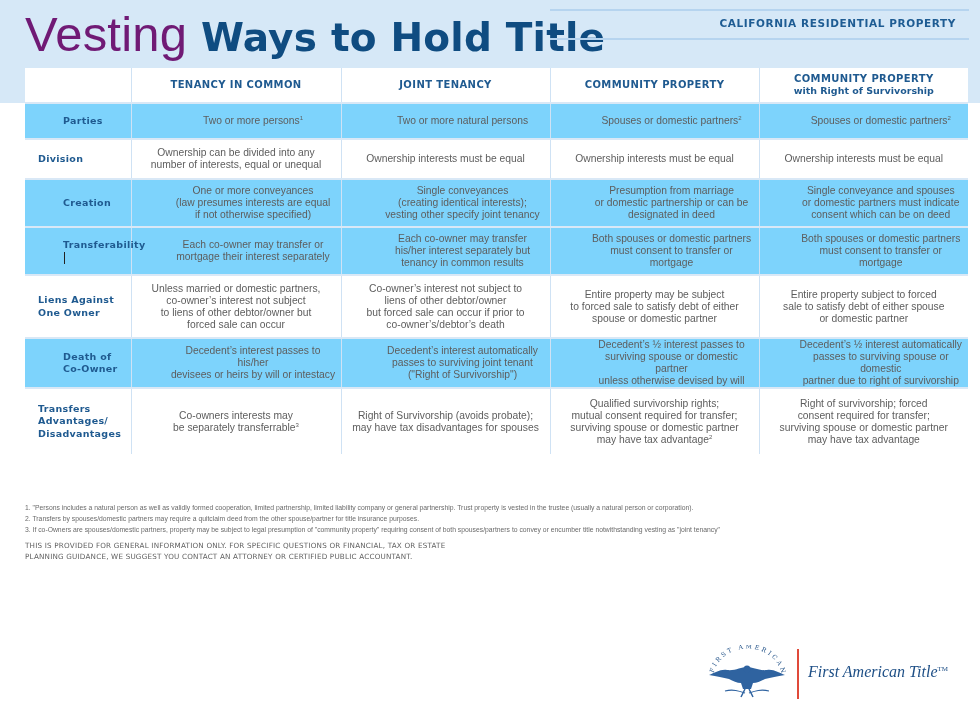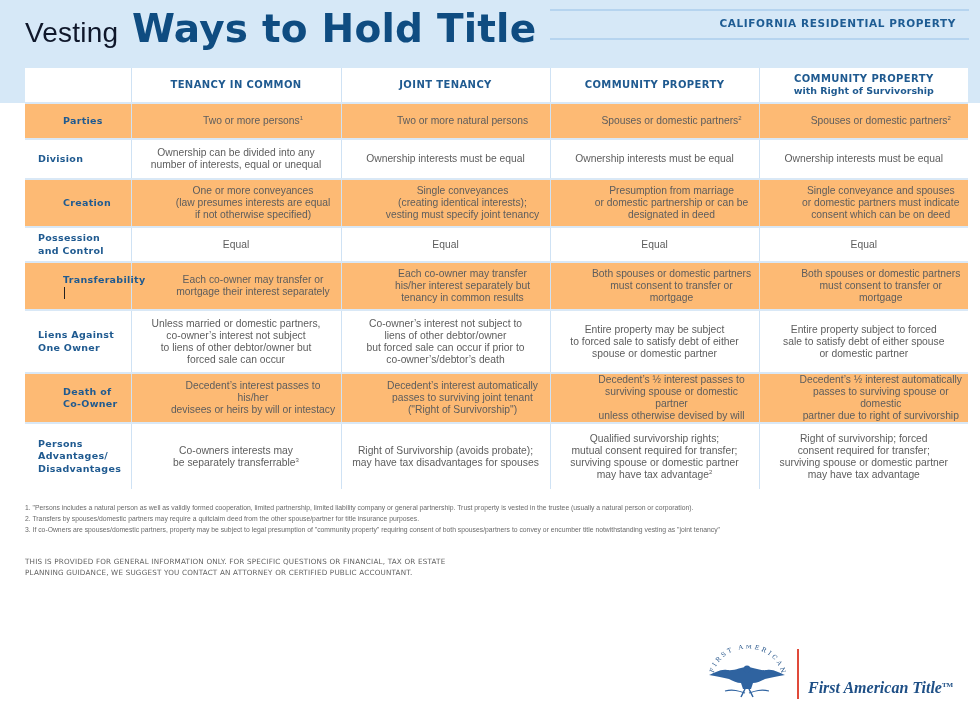--- a/index.html
+++ b/index.html
@@ -8,21 +8,21 @@
 
   .header-band {
     position: absolute; left: 0; top: 0; width: 980px; height: 103px;
     background: #d6e8f7;
   }
   .title {
     position: absolute; left: 25px; top: 6px;
     font-size: 39px; color: #0f4c81; letter-spacing: 0.2px; white-space: nowrap;
     font-family: "DejaVu Sans", sans-serif;
   }
-  .title .light { font-weight: 300; color: #0f172a; font-family: "Liberation Sans", sans-serif; font-size: 28px; }
+  .title .light { font-weight: 300; color: #701a75; font-family: "Liberation Sans", sans-serif; font-size: 49px; }
   .title .bold { font-weight: 700; }
   .rule-top { position: absolute; left: 550px; top: 9px; width: 419px; height: 2px; background: #b6d4ef; }
   .rule-bottom { position: absolute; left: 550px; top: 38px; width: 419px; height: 2px; background: #b6d4ef; }
   .subtitle {
     position: absolute; right: 24px; top: 17px;
     font-size: 10.5px; font-weight: 700; color: #1e5c93; letter-spacing: 0.6px;
     font-family: "DejaVu Sans", sans-serif;
   }
 
   table.vesting {
@@ -50,42 +50,42 @@
     border-left: 1px solid #cfe2f4;
     border-top: 2px solid #d9e8f6;
     padding: 0 4px;
     font-family: "Liberation Sans", sans-serif;
   }
   table.vesting td.rowlabel {
     text-align: left; border-left: none; padding-left: 13px;
     font-family: "DejaVu Sans", sans-serif;
     font-size: 9.5px; font-weight: 700; color: #1f5a90; line-height: 12.5px; letter-spacing: 0.3px;
   }
-  table.vesting tr.shade td { background: #fdba74; padding-left: 38px; }
+  table.vesting tr.shade td { background: #7dd3fc; padding-left: 38px; }
   table.vesting tr.plain td { background: #ffffff; }
   sup { font-size: 6px; vertical-align: super; line-height: 0; }
   .cursor { display: inline-block; width: 1px; height: 12px; background: #222; vertical-align: middle; margin-left: 1px; }
 
   .footnotes {
     position: absolute; left: 25px; top: 502px; width: 940px;
     font-size: 6.8px; line-height: 11px; color: #6a6a6a;
     font-family: "Liberation Sans", sans-serif;
   }
   .disclaimer {
-    position: absolute; left: 25px; top: 556px; width: 520px;
+    position: absolute; left: 25px; top: 540px; width: 520px;
     font-size: 7.2px; line-height: 11px; color: #5f5f5f; letter-spacing: 0.2px;
     font-family: "DejaVu Sans", sans-serif;
   }
 
   .logo { position: absolute; left: 705px; top: 645px; width: 270px; height: 60px; }
   .logo .eagle { position: absolute; left: 0; top: 0; width: 85px; height: 56px; }
   .logo .divider { position: absolute; left: 92px; top: 4px; width: 2px; height: 50px; background: #e04a3a; }
   .logo .brand {
-    position: absolute; left: 103px; top: 34px;
-    font-family: "Liberation Serif", "DejaVu Serif", serif; font-style: italic; font-weight: 700;
+    position: absolute; left: 103px; top: 18px;
+    font-family: "Liberation Serif", "DejaVu Serif", serif; font-style: italic; font-weight: 400;
     font-size: 16px; color: #1e4f86; white-space: nowrap;
   }
   .logo .brand .tm { font-size: 7px; vertical-align: super; font-style: normal; }
 </style>
 </head>
 <body>
 
 <div class="header-band"></div>
 <h1 class="title">
   <span class="light">Vesting</span>
@@ -123,30 +123,23 @@
       <tr class="plain" style="height: 40px;">
         <td class="rowlabel"><span>Division</span></td>
         <td><span>Ownership can be divided into any</span><br><span>number of interests, equal or unequal</span></td>
         <td><span>Ownership interests must be equal</span></td>
         <td><span>Ownership interests must be equal</span></td>
         <td><span>Ownership interests must be equal</span></td>
       </tr>
       <tr class="shade" style="height: 48px;">
         <td class="rowlabel"><span>Creation</span></td>
         <td><span>One or more conveyances</span><br><span>(law presumes interests are equal</span><br><span>if not otherwise specified)</span></td>
-        <td><span>Single conveyances</span><br><span>(creating identical interests);</span><br><span>vesting must specify joint tenancy</span></td>
+        <td><span>Single conveyances</span><br><span>(creating identical interests);</span><br><span>vesting other specify joint tenancy</span></td>
         <td><span>Presumption from marriage</span><br><span>or domestic partnership or can be</span><br><span>designated in deed</span></td>
         <td><span>Single conveyance and spouses</span><br><span>or domestic partners must indicate</span><br><span>consent which can be on deed</span></td>
-      </tr>
-      <tr class="plain" style="height: 35px;">
-        <td class="rowlabel"><span>Possession</span><br><span>and Control</span></td>
-        <td><span>Equal</span></td>
-        <td><span>Equal</span></td>
-        <td><span>Equal</span></td>
-        <td><span>Equal</span></td>
       </tr>
       <tr class="shade" style="height: 48px;">
         <td class="rowlabel"><span>Transferability</span><span class="cursor"></span></td>
         <td><span>Each co-owner may transfer or</span><br><span>mortgage their interest separately</span></td>
         <td><span>Each co-owner may transfer</span><br><span>his/her interest separately but</span><br><span>tenancy in common results</span></td>
         <td><span>Both spouses or domestic partners</span><br><span>must consent to transfer or mortgage</span></td>
         <td><span>Both spouses or domestic partners</span><br><span>must consent to transfer or mortgage</span></td>
       </tr>
       <tr class="plain" style="height: 63px;">
         <td class="rowlabel"><span>Liens Against</span><br><span>One Owner</span></td>
@@ -156,21 +149,21 @@
         <td><span>Entire property subject to forced</span><br><span>sale to satisfy debt of either spouse</span><br><span>or domestic partner</span></td>
       </tr>
       <tr class="shade" style="height: 48px; margin-left: 36px;">
         <td class="rowlabel"><span>Death of</span><br><span>Co-Owner</span></td>
         <td><span>Decedent’s interest passes to his/her</span><br><span>devisees or heirs by will or intestacy</span></td>
         <td><span>Decedent’s interest automatically</span><br><span>passes to surviving joint tenant</span><br><span>("Right of Survivorship")</span></td>
         <td><span>Decedent’s ½ interest passes to</span><br><span>surviving spouse or domestic partner</span><br><span>unless otherwise devised by will</span></td>
         <td><span>Decedent’s ½ interest automatically</span><br><span>passes to surviving spouse or domestic</span><br><span>partner due to right of survivorship</span></td>
       </tr>
       <tr class="plain" style="height: 66px;">
-        <td class="rowlabel"><span>Persons</span><br><span>Advantages/</span><br><span>Disadvantages</span></td>
+        <td class="rowlabel"><span>Transfers</span><br><span>Advantages/</span><br><span>Disadvantages</span></td>
         <td><span>Co-owners interests may</span><br><span>be separately transferrable</span><sup>3</sup></td>
         <td><span>Right of Survivorship (avoids probate);</span><br><span>may have tax disadvantages for spouses</span></td>
         <td><span>Qualified survivorship rights;</span><br><span>mutual consent required for transfer;</span><br><span>surviving spouse or domestic partner</span><br><span>may have tax advantage</span><sup>2</sup></td>
         <td><span>Right of survivorship; forced</span><br><span>consent required for transfer;</span><br><span>surviving spouse or domestic partner</span><br><span>may have tax advantage</span></td>
       </tr>
     </tbody>
 </table>
 
 <div class="footnotes" id="footnotes">
     <div>1. "Persons includes a natural person as well as validly formed cooperation, limited partnership, limited liability company or general partnership. Trust property is vested in the trustee (usually a natural person or corporation).</div>

